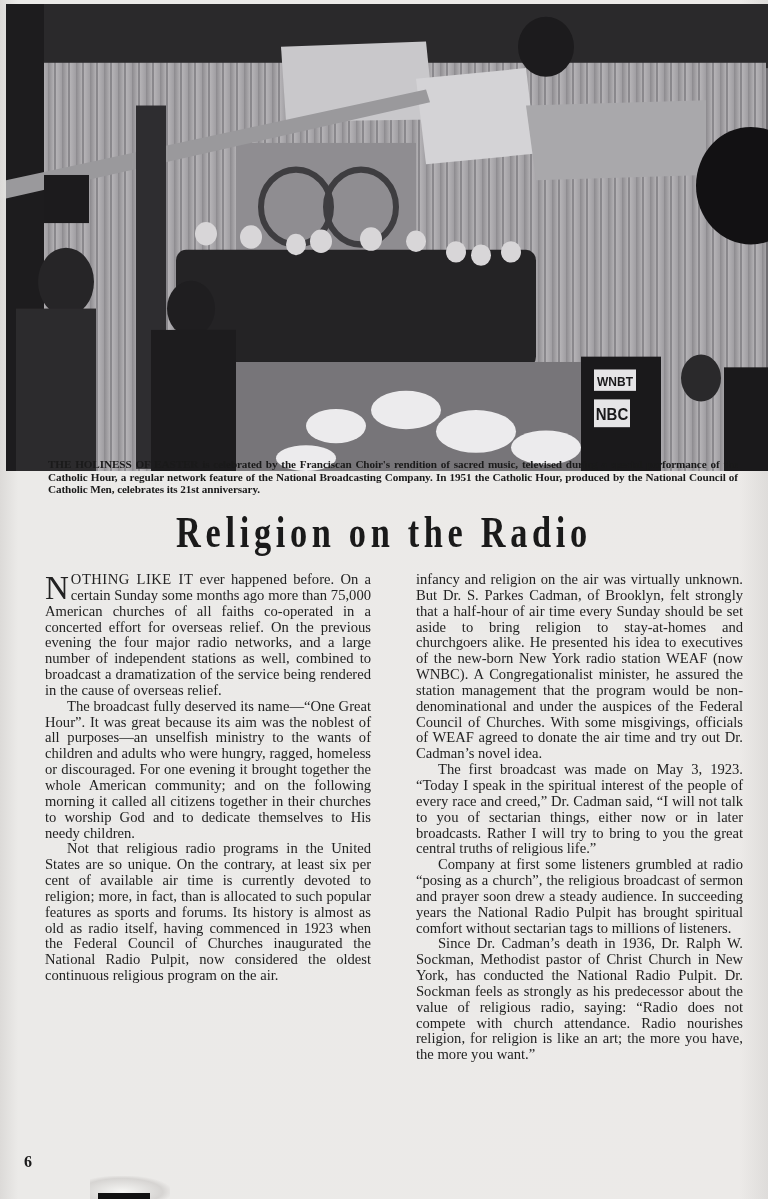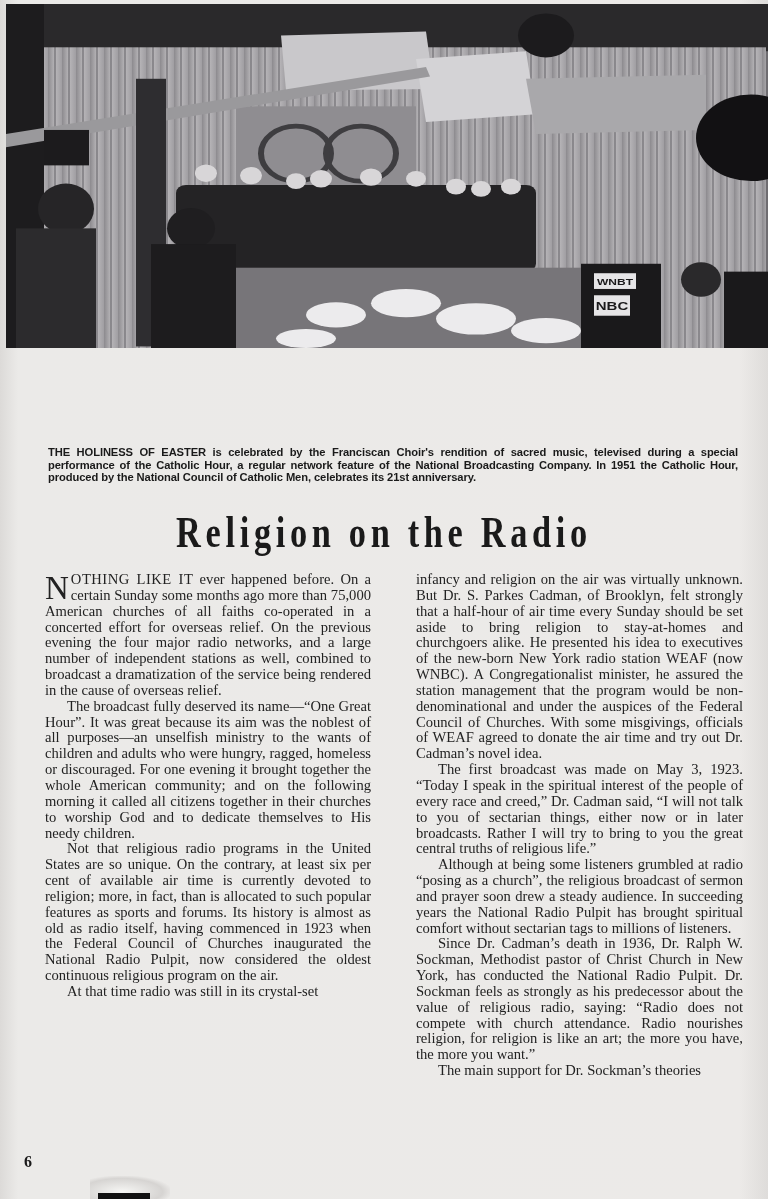--- a/index.html
+++ b/index.html
@@ -1,20 +1,20 @@
 <!DOCTYPE html>
 <html><head>
 <meta charset="utf-8">
 <style>
   html,body{margin:0;padding:0;}
   body{width:768px;height:1199px;overflow:hidden;background:#e9e8e6;position:relative;font-family:"Liberation Serif","DejaVu Serif",serif;color:#1d1c1c;}
   .page{position:absolute;inset:0;background:linear-gradient(90deg,#dcdad8 0px,#ebeae8 18px,#eceae8 740px,#dedcda 768px);}
-  .photo{position:absolute;left:6px;top:4px;width:762px;height:344px;overflow:hidden;background:#3b3a3c;text-decoration:underline;}
+  .photo{position:absolute;left:6px;top:4px;width:762px;height:467px;overflow:hidden;background:#3b3a3c;text-decoration:underline;}
   .photo svg{display:block;width:100%;height:100%;}
-  .caption{position:absolute;left:48px;top:446px;width:690px;font-family:Liberation Sans, sans-serif;font-weight:bold;font-size:11.2px;line-height:12.5px;color:#1a1a1a;text-align:justify;letter-spacing:-0.1px;}
+  .caption{position:absolute;left:48px;top:458px;width:690px;font-family:Liberation Serif, serif;font-weight:bold;font-size:11.2px;line-height:12.5px;color:#1a1a1a;text-align:justify;letter-spacing:-0.1px;}
   .caption .lead{font-weight:bold;}
   .title{position:absolute;left:0;top:508px;width:768px;text-align:center;font-family:"Liberation Serif",serif;font-weight:bold;font-size:44px;line-height:50px;color:#1a1a1a;transform:scaleX(0.78);transform-origin:384px 0;letter-spacing:6px;}
   .col{position:absolute;top:572px;width:326px;font-size:14.6px;line-height:15.85px;text-align:justify;color:#222;}
   .col p{margin:0;text-indent:22px;}
   .col p.first{text-indent:0;}
   .col-left{left:45px;}
   .col-right{left:416px;width:327px;}
   .dropcap{float:left;font-size:33px;line-height:27px;margin:3px 2px 0 0;font-weight:normal;}
   .smallcaps{letter-spacing:0.5px;}
   .pagenum{position:absolute;left:24px;top:1153px;font-weight:bold;font-size:16px;color:#1a1a1a;}
@@ -105,28 +105,26 @@
   <div class="caption">
     <span class="lead">THE HOLINESS OF EASTER</span><span> is celebrated by the Franciscan Choir's rendition of sacred music, televised during a special performance of the Catholic Hour, a regular network feature of the National Broadcasting Company. In 1951 the Catholic Hour, produced by the National Council of Catholic Men, celebrates its 21st anniversary.</span>
   </div>
 
   <div class="title">Religion on the Radio</div>
 
   <div class="col col-left">
     <p class="first"><span class="dropcap">N</span><span class="smallcaps">OTHING LIKE IT</span><span> ever happened before. On a certain Sunday some months ago more than 75,000 American churches of all faiths co-operated in a concerted effort for overseas relief. On the previous evening the four major radio networks, and a large number of independent stations as well, combined to broadcast a dramatization of the service being rendered in the cause of overseas relief.</span></p>
     <p>The broadcast fully deserved its name—“One Great Hour”. It was great because its aim was the noblest of all purposes—an unselfish ministry to the wants of children and adults who were hungry, ragged, homeless or discouraged. For one evening it brought together the whole American community; and on the following morning it called all citizens together in their churches to worship God and to dedicate themselves to His needy children.</p>
     <p>Not that religious radio programs in the United States are so unique. On the contrary, at least six per cent of available air time is currently devoted to religion; more, in fact, than is allocated to such popular features as sports and forums. Its history is almost as old as radio itself, having commenced in 1923 when the Federal Council of Churches inaugurated the National Radio Pulpit, now considered the oldest continuous religious program on the air.</p>
-    <p>At that time radio was still in its crystal-set</p>
   </div>
 
   <div class="col col-right">
     <p class="first">infancy and religion on the air was virtually unknown. But Dr. S. Parkes Cadman, of Brooklyn, felt strongly that a half-hour of air time every Sunday should be set aside to bring religion to stay-at-homes and churchgoers alike. He presented his idea to executives of the new-born New York radio station WEAF (now WNBC). A Congregationalist minister, he assured the station management that the program would be non-denominational and under the auspices of the Federal Council of Churches. With some misgivings, officials of WEAF agreed to donate the air time and try out Dr. Cadman’s novel idea.</p>
     <p>The first broadcast was made on May 3, 1923. “Today I speak in the spiritual interest of the people of every race and creed,” Dr. Cadman said, “I will not talk to you of sectarian things, either now or in later broadcasts. Rather I will try to bring to you the great central truths of religious life.”</p>
-    <p>Although at being some listeners grumbled at radio “posing as a church”, the religious broadcast of sermon and prayer soon drew a steady audience. In succeeding years the National Radio Pulpit has brought spiritual comfort without sectarian tags to millions of listeners.</p>
+    <p>Company at first some listeners grumbled at radio “posing as a church”, the religious broadcast of sermon and prayer soon drew a steady audience. In succeeding years the National Radio Pulpit has brought spiritual comfort without sectarian tags to millions of listeners.</p>
     <p>Since Dr. Cadman’s death in 1936, Dr. Ralph W. Sockman, Methodist pastor of Christ Church in New York, has conducted the National Radio Pulpit. Dr. Sockman feels as strongly as his predecessor about the value of religious radio, saying: “Radio does not compete with church attendance. Radio nourishes religion, for religion is like an art; the more you have, the more you want.”</p>
-    <p>The main support for Dr. Sockman’s theories</p>
   </div>
 
   <div class="pagenum">6</div>
 
   <div class="scuff"></div>
   <div class="scuff-bar"></div>
 </div>
 
 </body></html>

